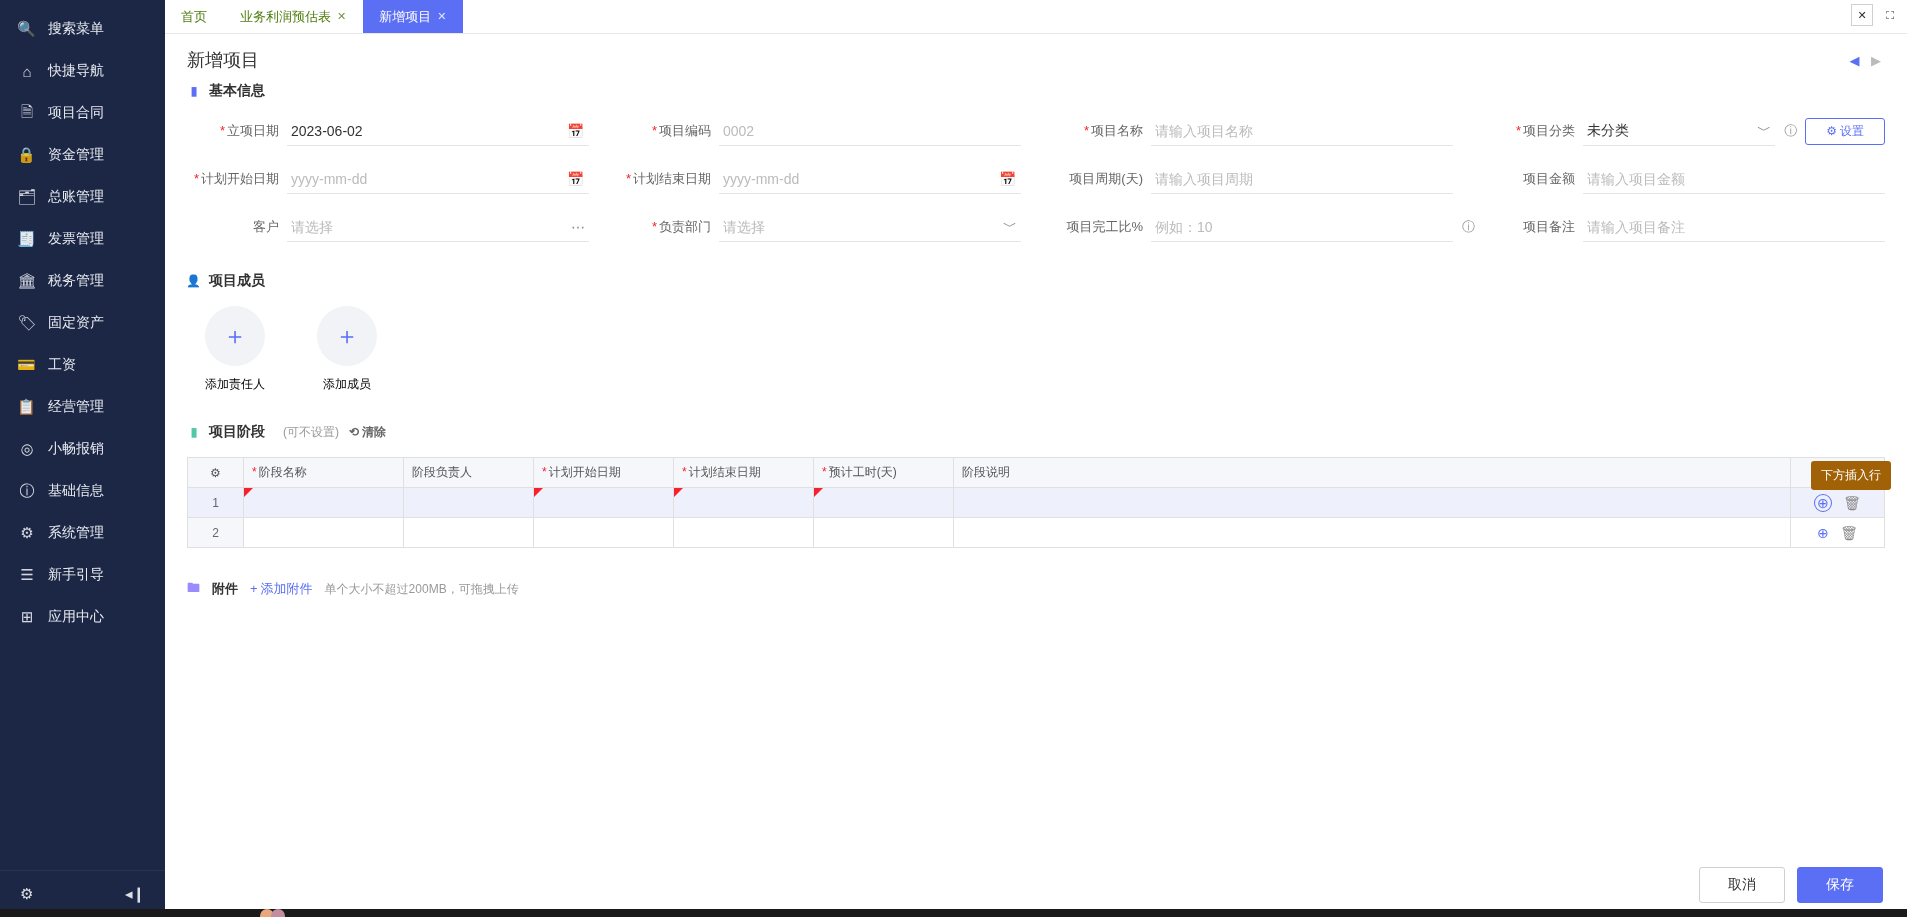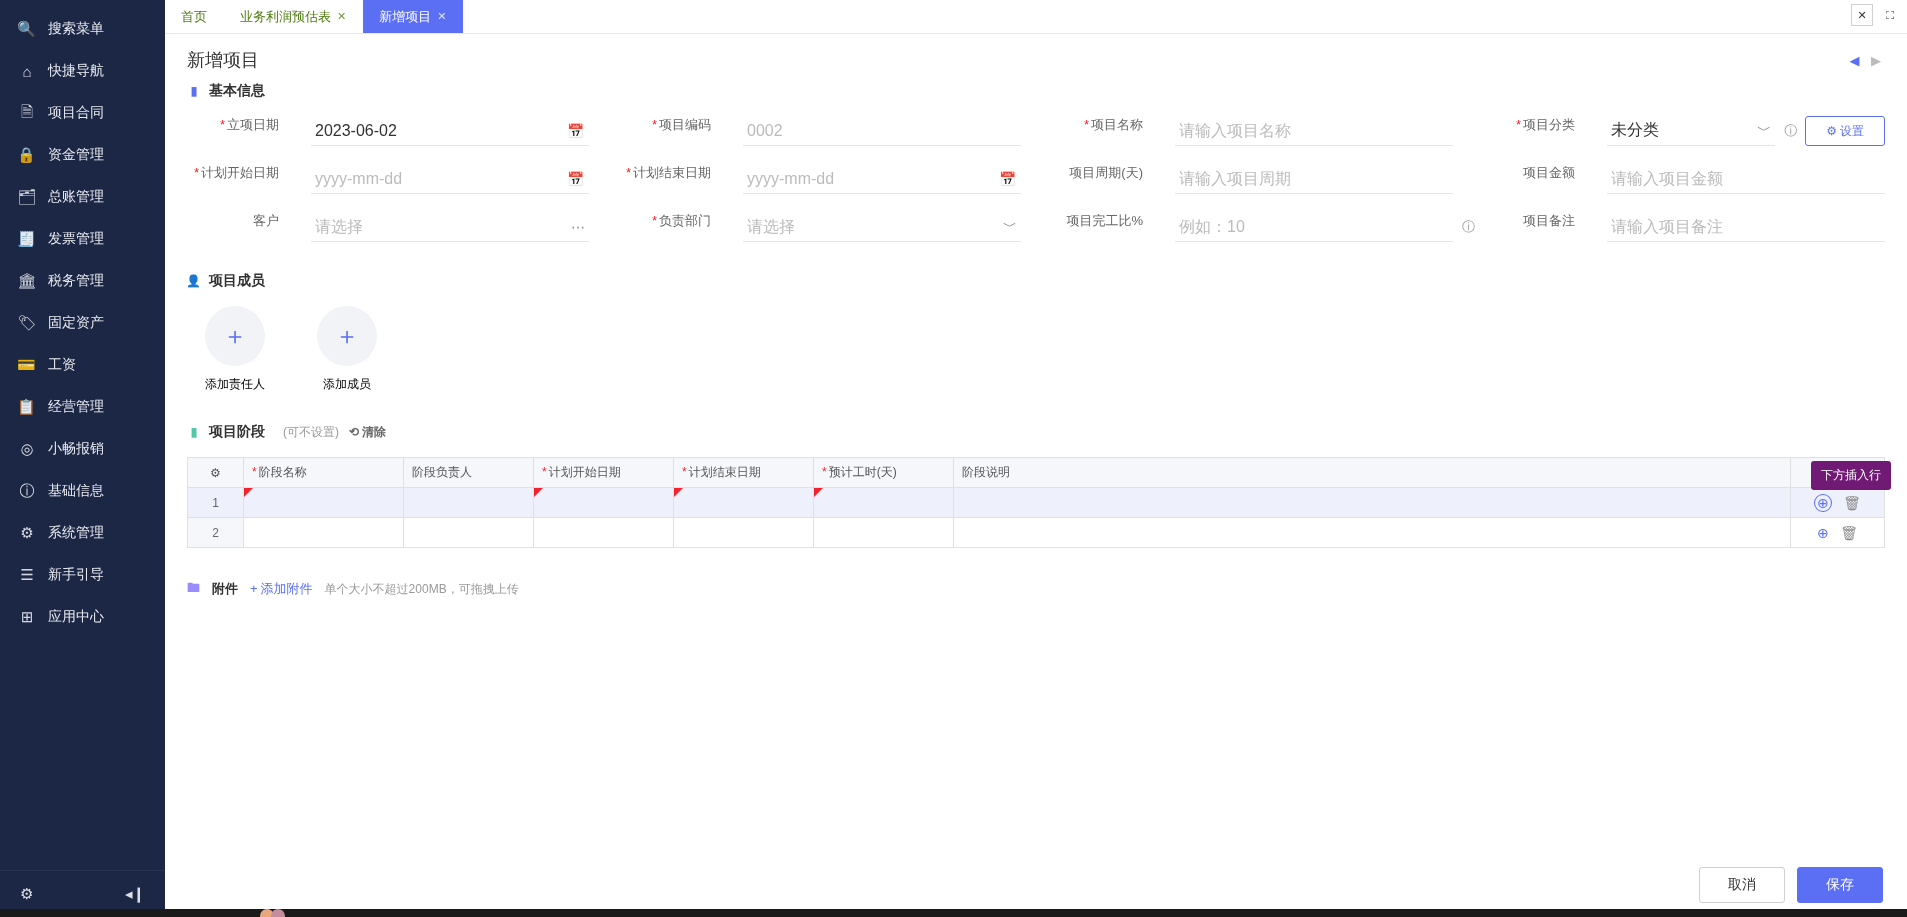--- a/index.html
+++ b/index.html
@@ -35,25 +35,25 @@
 .content { flex: 1; overflow-y: auto; padding: 0 22px 20px 22px; background: #fff; }
 .section { margin-bottom: 30px; }
 .section-head { display: flex; align-items: center; font-size: 14px; font-weight: 600; color: #333; margin-bottom: 16px; }
 .section-head .bullet { width: 14px; height: 14px; margin-right: 8px; display: inline-flex; align-items: center; justify-content: center; font-size: 12px; }
 .section-head .extra { font-weight: 400; color: #999; font-size: 12px; margin-left: 18px; }
 .section-head .clear { color: #666; font-size: 12px; margin-left: 10px; cursor: pointer; display: inline-flex; align-items: center; }
 .section-head .clear::before { content: "⟲"; margin-right: 3px; font-size: 12px; }
 
 
 .form-grid { display: grid; grid-template-columns: repeat(4, 1fr); gap: 18px 30px; }
-.form-item { display: flex; }
+.form-item { display: flex; align-items: center; }
 .form-label { width: 100px; text-align: right; color: #666; font-size: 13px; padding-right: 8px; flex-shrink: 0; }
 .form-label .req { color: #f5222d; margin-right: 2px; }
 .form-control { flex: 1; position: relative; display: flex; align-items: center; }
-.form-control input, .form-control .sel { width: 100%; height: 30px; border: none; border-bottom: 1px solid #e4e4e4; padding: 0 26px 0 4px; font-size: 16px; color: #333; background: transparent; outline: none; margin-left: 24px; }
+.form-control input, .form-control .sel { width: 100%; height: 30px; border: none; border-bottom: 1px solid #e4e4e4; padding: 0 26px 0 4px; font-size: 14px; color: #333; background: transparent; outline: none; }
 .form-control input::placeholder { color: #bbb; }
 .form-control .suffix { position: absolute; right: 4px; color: #888; font-size: 14px; cursor: pointer; }
 .help-ic { position: absolute; right: -22px; color: #999; font-size: 13px; }
 .settings-btn { margin-left: 30px; border: 1px solid #5b6ff5; color: #5b6ff5; padding: 4px 20px; font-size: 12px; border-radius: 3px; cursor: pointer; display: inline-flex; align-items: center; background: #fff; font-family: Liberation Serif, serif; }
 .settings-btn::before { content: "⚙"; margin-right: 3px; }
 
 
 .members { display: flex; gap: 52px; padding-left: 18px; }
 .add-card { display: flex; flex-direction: column; align-items: center; cursor: pointer; }
 .add-circle { width: 60px; height: 60px; border-radius: 50%; background: #f2f3f7; display: flex; align-items: center; justify-content: center; color: #5b6ff5; font-size: 24px; font-weight: 300; margin-bottom: 10px; }
@@ -67,21 +67,21 @@
 .phase-table tbody tr.active td { background: #eef0fb; }
 .phase-table tbody td.row-idx { text-align: center; color: #666; background: #f6f7fb; width: 56px; }
 .phase-table tbody tr.active td.row-idx { background: #eef0fb; }
 .phase-table td .corner { position: absolute; top: 0; left: 0; width: 0; height: 0; border-top: 9px solid #f5222d; border-right: 9px solid transparent; }
 .phase-table th.gear-col { text-align: center; width: 56px; }
 .phase-table td.ops { width: 94px; text-align: center; }
 .phase-table td.ops span { color: #5b6ff5; margin: 0 4px; cursor: pointer; font-size: 14px; }
 .phase-table td.ops .del { color: #888; }
 
 
-.tooltip { position: absolute; background: #701a75; color: #fff; font-size: 12px; padding: 6px 10px; border-radius: 3px; white-space: nowrap; z-index: 50; pointer-events: none; }
+.tooltip { position: absolute; background: #a16207; color: #fff; font-size: 12px; padding: 6px 10px; border-radius: 3px; white-space: nowrap; z-index: 50; pointer-events: none; }
 
 
 .attach-row { display: flex; align-items: center; gap: 12px; }
 .add-attach { color: #5b6ff5; font-size: 13px; cursor: pointer; }
 .add-attach::before { content: "+"; margin-right: 3px; }
 .attach-hint { color: #999; font-size: 12px; }
 
 
 .footer { position: absolute; bottom: 14px; right: 24px; display: flex; gap: 12px; margin-left: 32px; }
 .btn { height: 36px; padding: 0 28px; border-radius: 3px; font-size: 14px; cursor: pointer; border: 1px solid #d0d0d0; background: #fff; color: #333; display: flex; align-items: center; }

